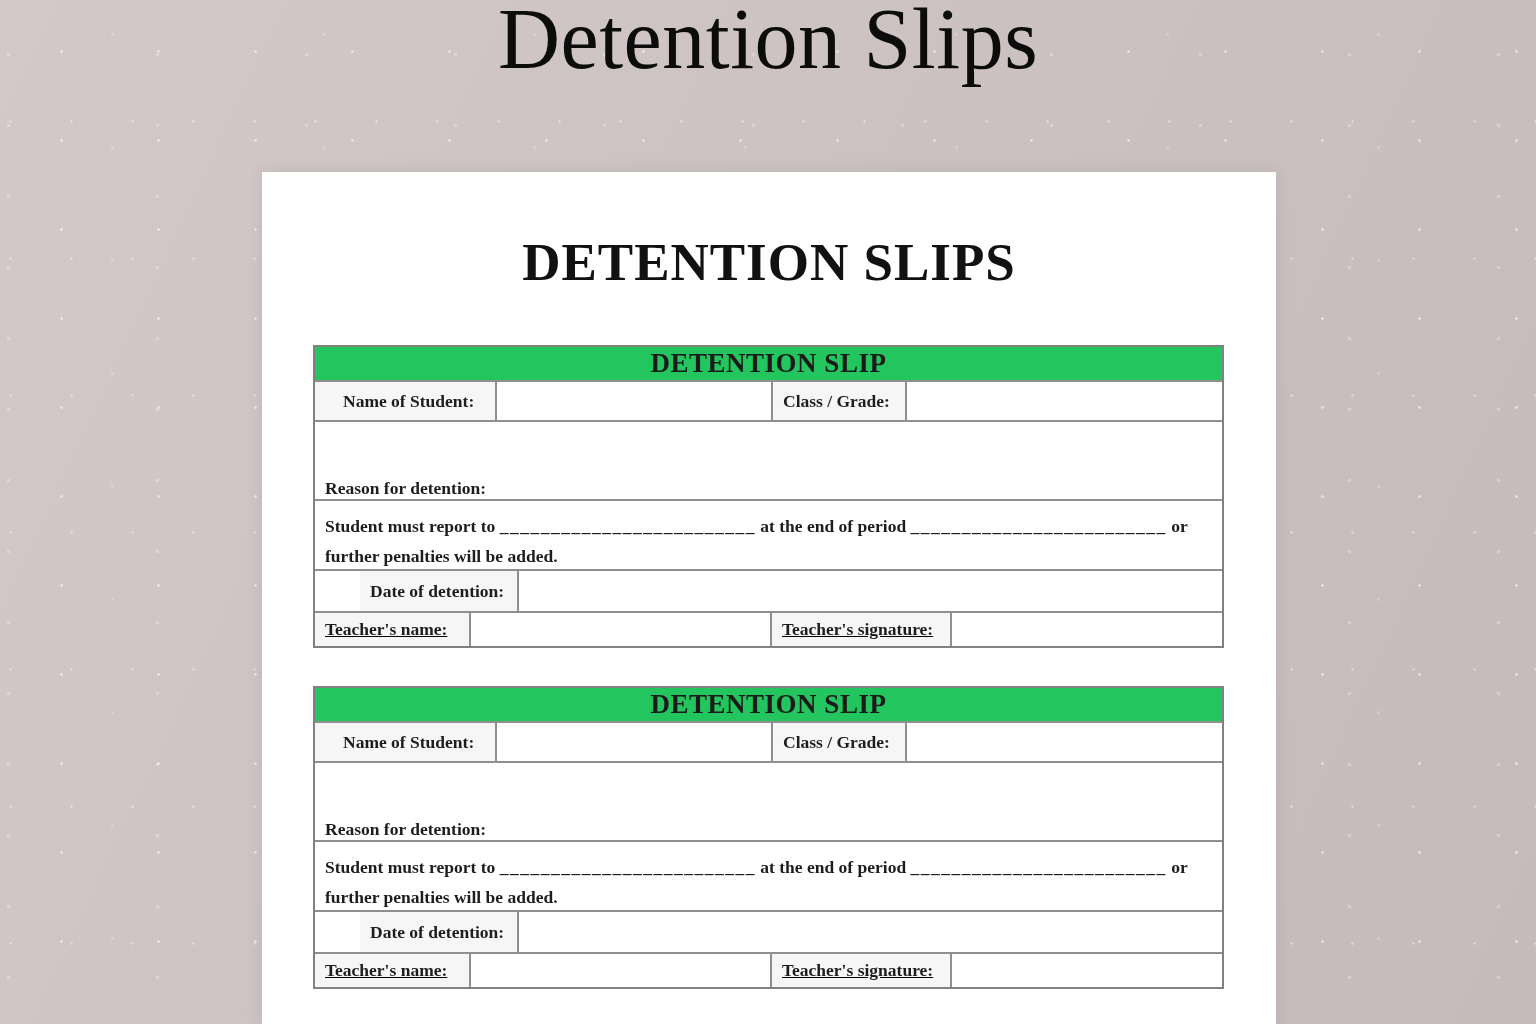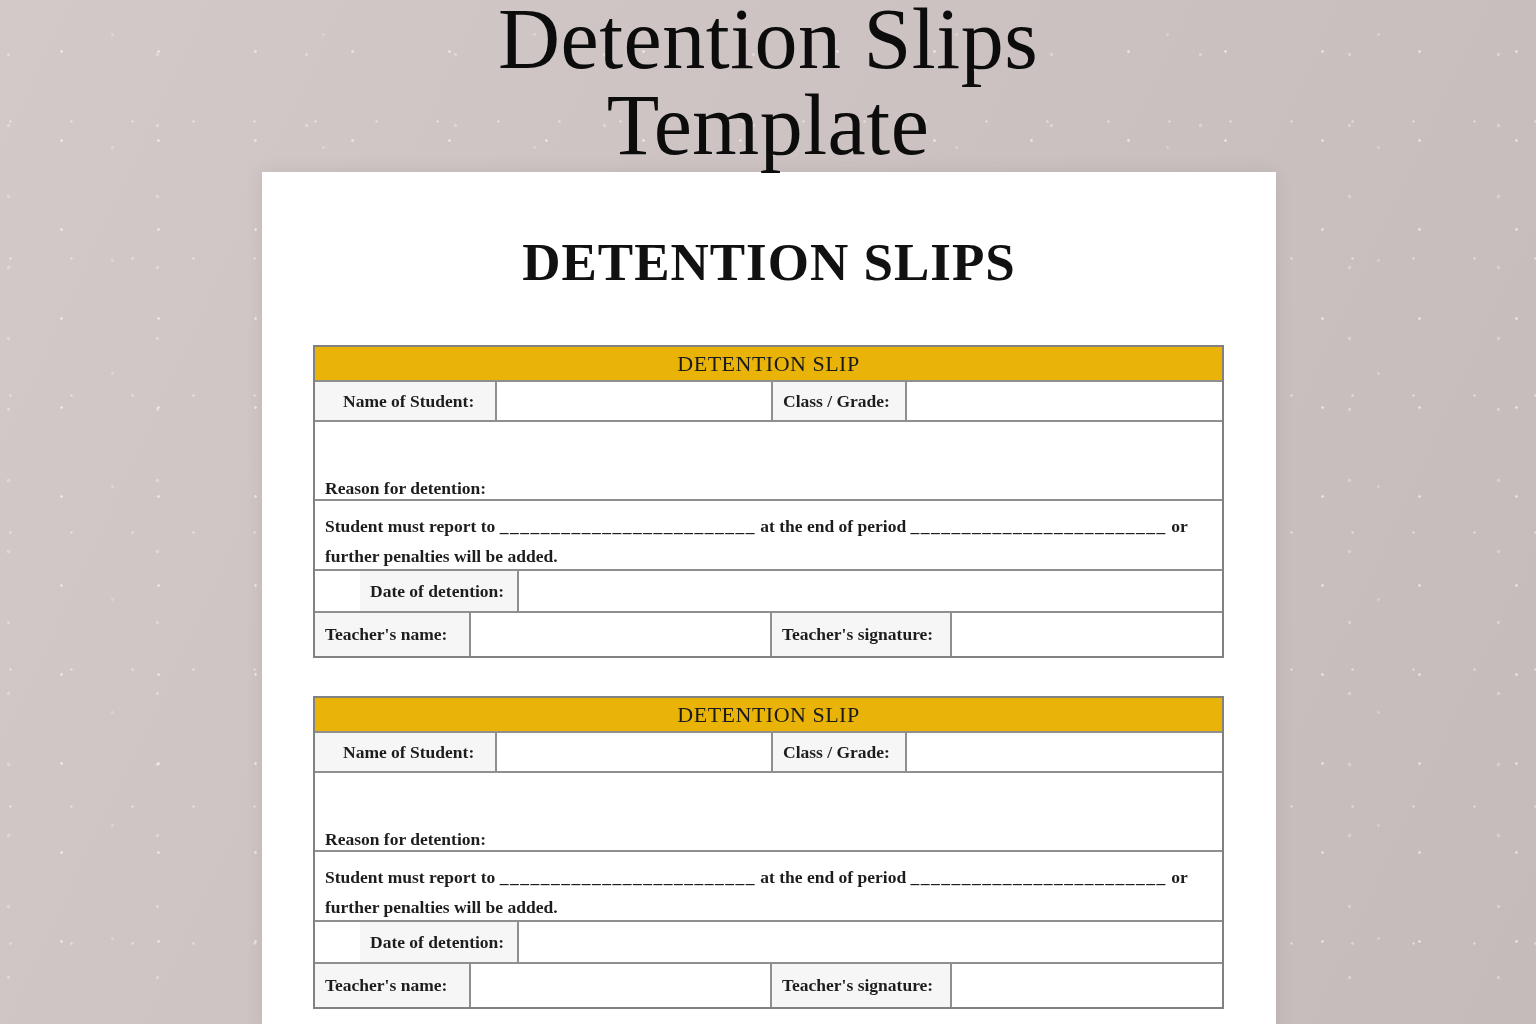--- a/index.html
+++ b/index.html
@@ -90,28 +90,28 @@
     align-items: center;
     overflow: hidden;
   }
   .cell + .cell { border-left: 2px solid #8f8f8f; }
 
   .row-header { height: 33px; }
   .row-name   { height: 40px; }
   .row-reason { height: 79px; }
   .row-report { height: 70px; }
   .row-date   { height: 42px; padding-left: 45px; }
-  .row-teacher{ height: 45px; }
+  .row-teacher{ height: 35px; text-decoration: underline; }
 
   .hdr-cell {
     flex: 1;
     justify-content: center;
-    background: #eab308;
-    font-size: 22px;
-    font-weight: 400;
+    background: #22c55e;
+    font-size: 27px;
+    font-weight: 700;
     letter-spacing: 0.5px;
     color: #1b1b1b;
   }
 
   .lbl {
     background: #f6f6f6;
     font-size: 17.5px;
     font-weight: 700;
     color: #1d1d1d;
     padding-left: 10px;
@@ -150,21 +150,20 @@
   }
   .blank { letter-spacing: 1.5px; font-weight: 700; }
 </style>
 </head>
 <body>
 
 <div class="backdrop">
 
   <div class="big-title">
     <div>Detention Slips</div>
-    <div>Template</div>
   </div>
 
   <div class="page">
 
     <h2 class="doc-heading">DETENTION SLIPS</h2>
 
     <div class="slips-area">
 
       <section class="slip">
         <div class="row row-header">

